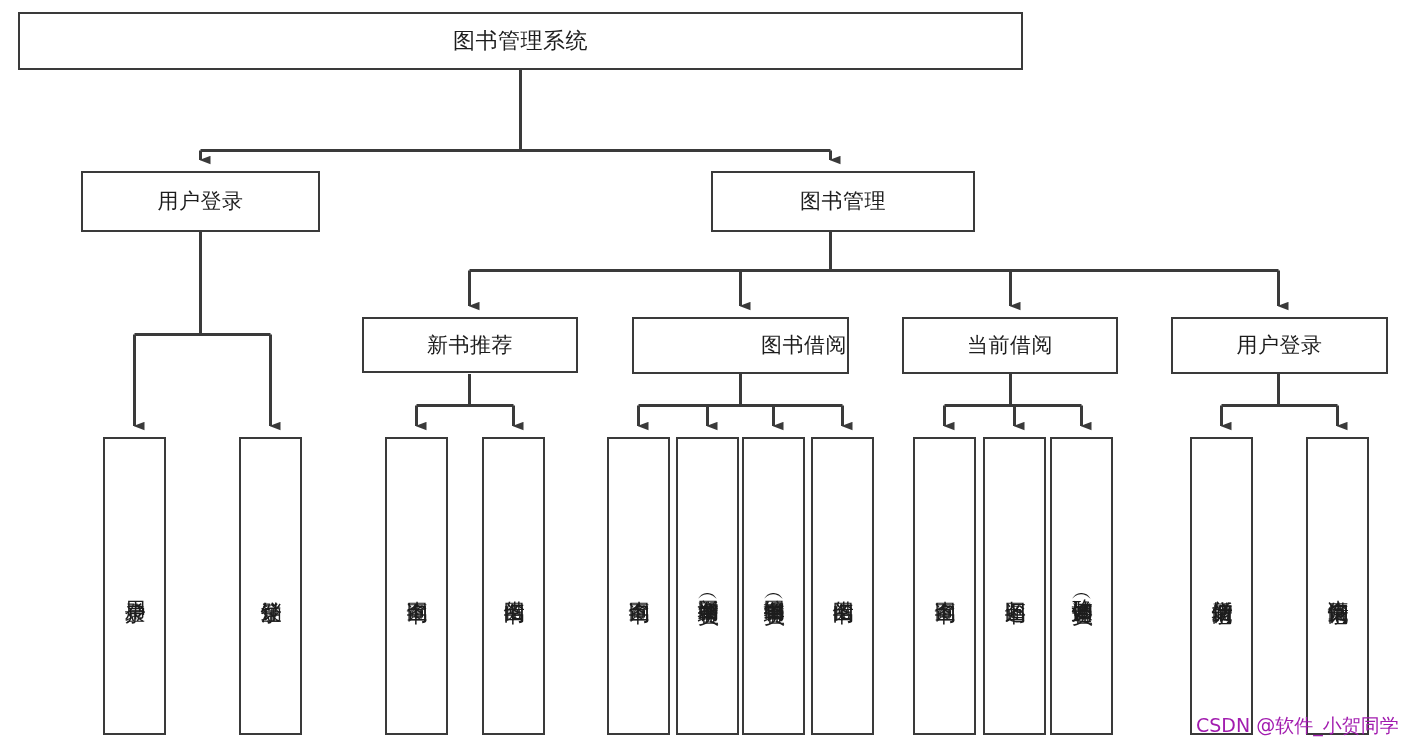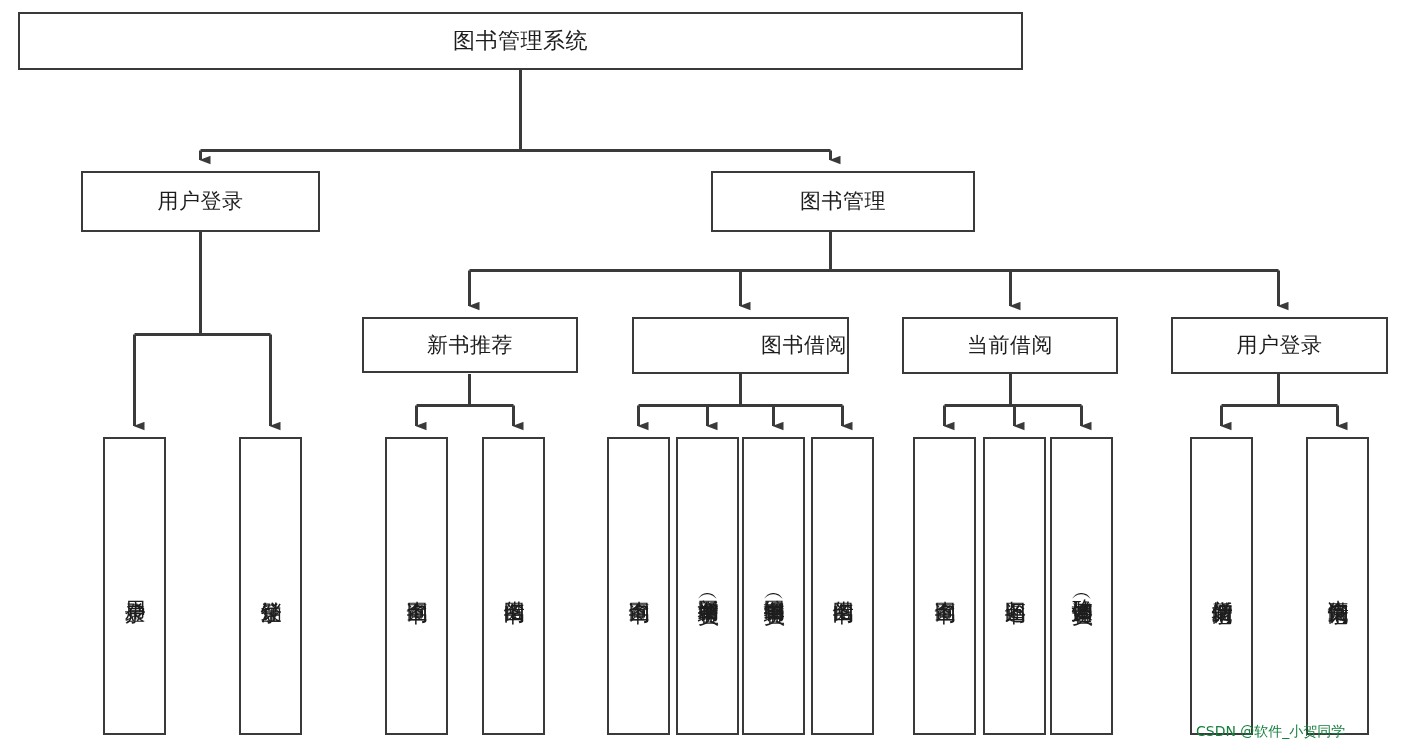--- a/index.html
+++ b/index.html
@@ -49,26 +49,25 @@
     text-orientation: upright;
     font-size: 21px;
     line-height: 1.22;
     letter-spacing: 1px;
   }
   .node.root .label { font-size: 22px; }
   .watermark {
     position: absolute;
     left: 1196px;
     top: 713px;
-    font-size: 14px;
-    color: #15803d;
+    font-size: 19px;
+    color: #a21caf;
     white-space: nowrap;
     z-index: 3;
     font-family: "DejaVu Sans", "Liberation Sans", sans-serif;
-    margin-top: 10px;
   }
 </style>
 </head>
 <body>
 
 <div id="diagram-root">
 
   <svg class="connectors" viewBox="0 0 1405 747">
     <defs>
       <marker id="arrowhead" markerWidth="9" markerHeight="11" refX="4.5" refY="10" orient="auto" markerUnits="userSpaceOnUse">

